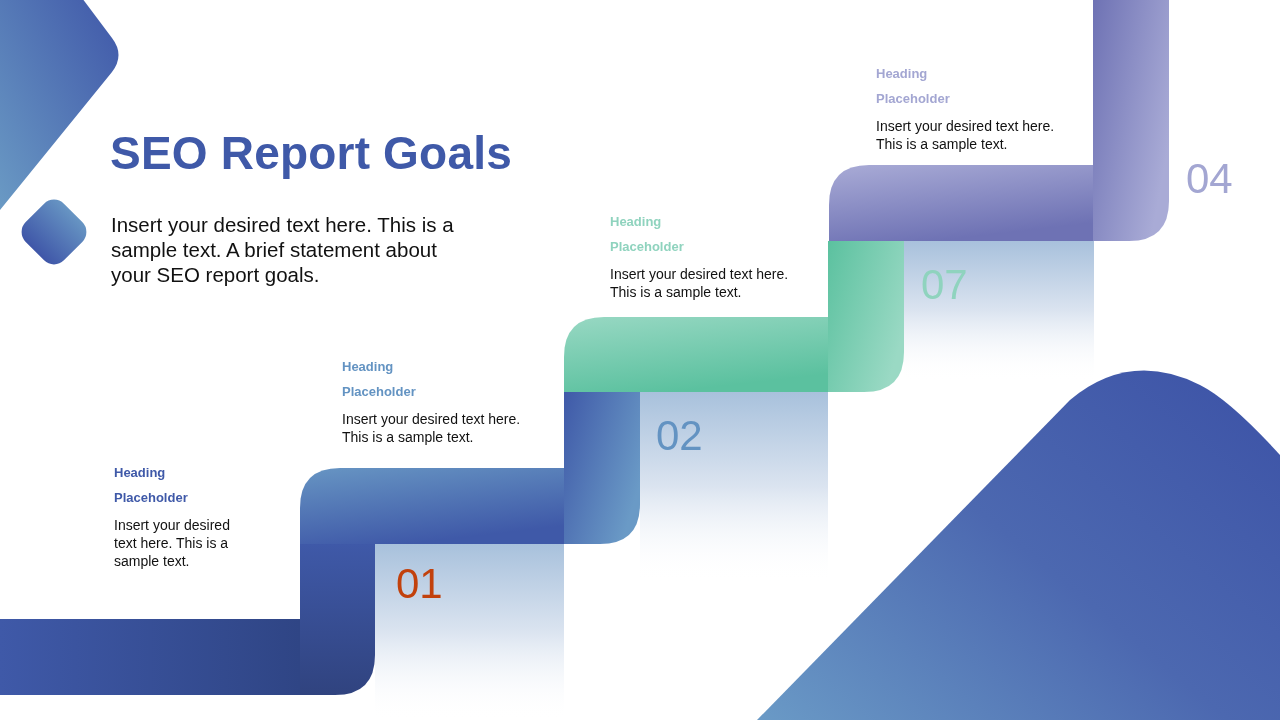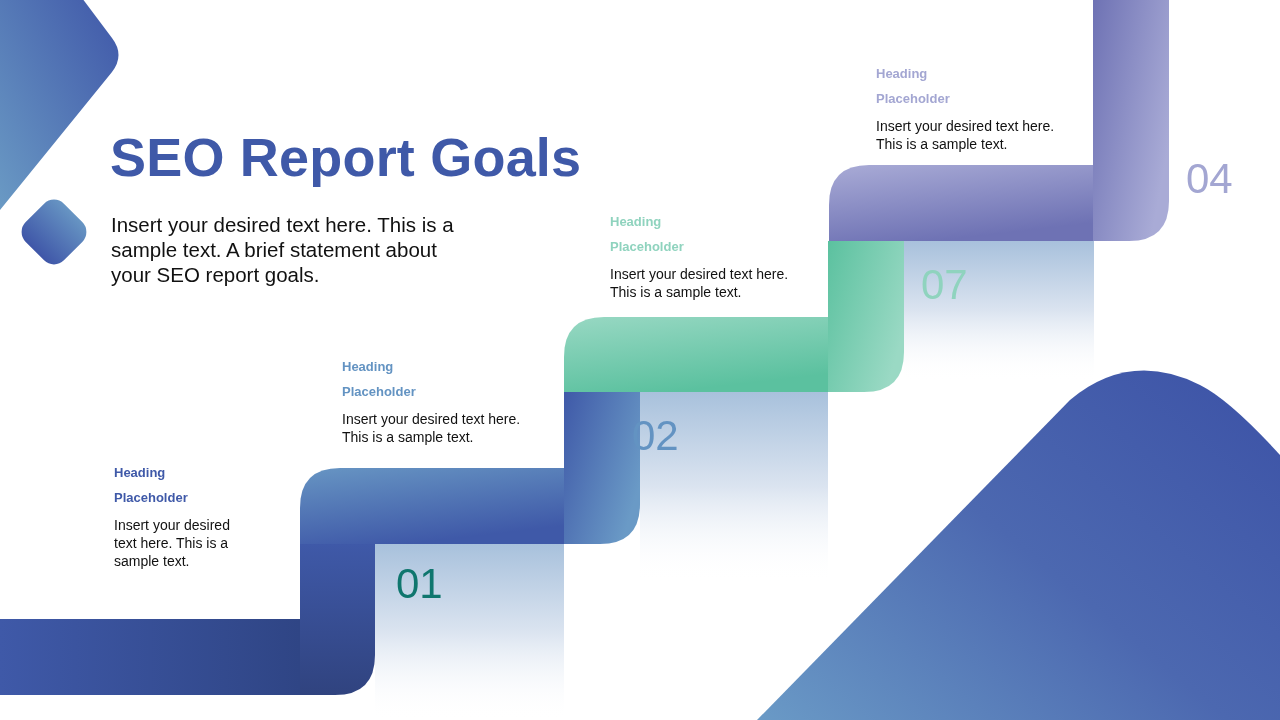--- a/index.html
+++ b/index.html
@@ -1,18 +1,18 @@
 <!DOCTYPE html>
 <html><head>
 <meta charset="utf-8">
 <style>
   html,body{margin:0;padding:0;}
   body{width:1280px;height:720px;position:relative;overflow:hidden;background:#ffffff;font-family:"Liberation Sans","DejaVu Sans",sans-serif;}
   .abs{position:absolute;}
-  .title{left:110px;top:126px;font-size:54px;font-weight:bold;color:#3f59a8;letter-spacing:0.2px;white-space:nowrap;}
+  .title{left:110px;top:126px;font-size:46px;font-weight:bold;color:#3f59a8;letter-spacing:0.2px;white-space:nowrap;}
   .intro{left:111px;top:212px;width:370px;font-size:20.5px;line-height:25px;color:#111;}
   .head{font-size:13px;font-weight:bold;line-height:25px;}
   .body{font-size:14px;line-height:18px;color:#111;margin-top:6px;}
   .num{font-size:42px;font-weight:normal;line-height:1;text-align:center;}
   svg.bg{position:absolute;left:0;top:0;}
 </style>
 </head>
 <body>
 
 <svg class="bg" width="1280" height="720" viewBox="0 0 1280 720">
@@ -98,30 +98,30 @@
 <div class="abs title">SEO Report Goals</div>
 <div class="abs intro">Insert your desired text here. This is a sample text. A brief statement about your SEO report goals.</div>
 
 <div class="abs" style="left:114px;top:460px;width:140px;">
   <div class="head" style="color:#3f59a8;">
     <div>Heading</div>
     <div>Placeholder</div>
   </div>
   <div class="body">Insert your desired text here. This is a sample text.</div>
 </div>
-<div class="abs num" style="left:396px;top:563px;color:#0f766e;">01</div>
+<div class="abs num" style="left:396px;top:563px;color:#c2410c;">01</div>
 
 <div class="abs" style="left:342px;top:354px;width:200px;">
   <div class="head" style="color:#6393c2;">
     <div>Heading</div>
     <div>Placeholder</div>
   </div>
   <div class="body">Insert your desired text here. This is a sample text.</div>
 </div>
-<div class="abs num" style="left:632px;top:415px;color:#6393c2;">02</div>
+<div class="abs num" style="left:656px;top:415px;color:#6393c2;">02</div>
 
 <div class="abs" style="left:610px;top:209px;width:200px;">
   <div class="head" style="color:#8fd3be;">
     <div>Heading</div>
     <div>Placeholder</div>
   </div>
   <div class="body">Insert your desired text here. This is a sample text.</div>
 </div>
 <div class="abs num" style="left:921px;top:264px;color:#8fd3be;">07</div>
 

